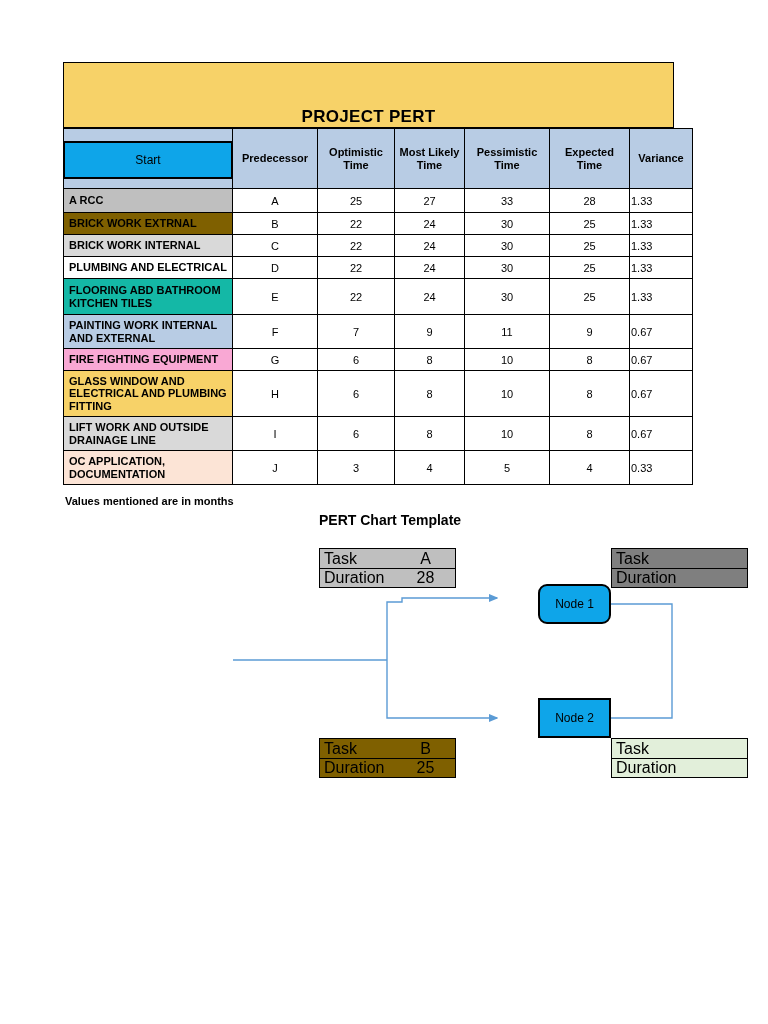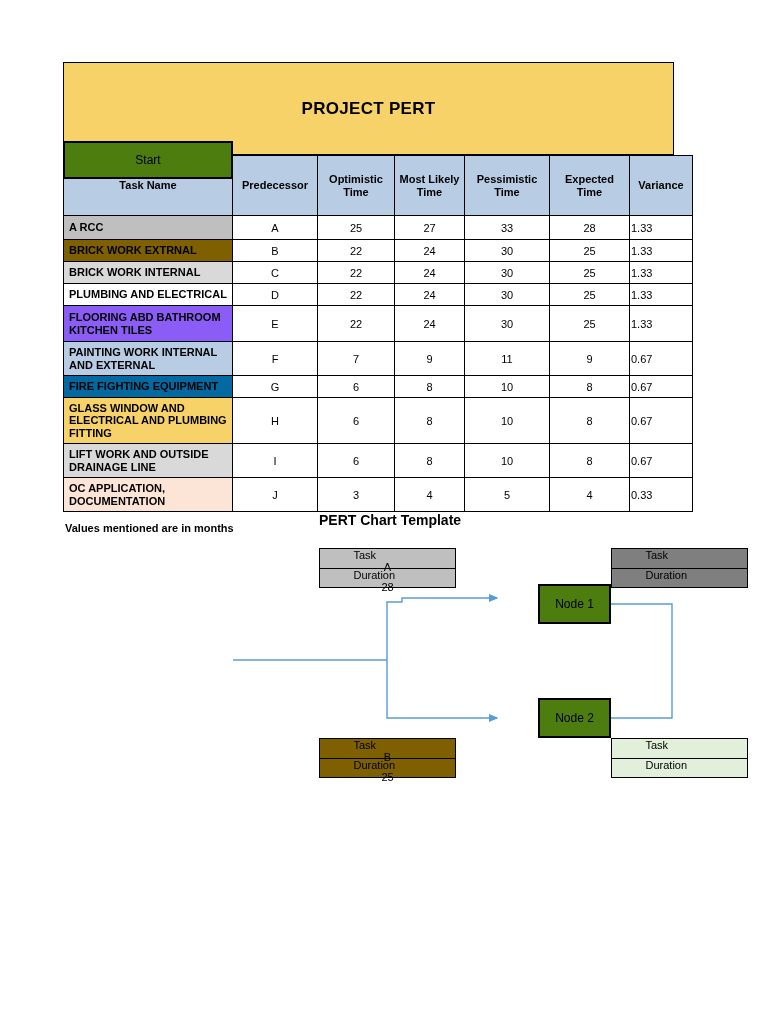--- a/index.html
+++ b/index.html
@@ -19,23 +19,23 @@
   
   .sheet {
     position: absolute;
     left: 63px;
     top: 62px;
     width: 611px;
   }
   .title-bar {
     background: #f7d268;
     border: 1px solid #000;
-    height: 93px;
+    height: 66px;
     display: flex;
-    align-items: center;
+    align-items: flex-end;
     justify-content: center;
     box-sizing: border-box;
   }
   .title-bar .title-text {
     font-size: 17px;
     font-weight: bold;
     letter-spacing: 0.3px;
   }
 
   
@@ -111,50 +111,49 @@
     font-size: 14px;
     font-weight: bold;
   }
   .svg-layer {
     position: absolute;
     left: 0; top: 0;
   }
   .node-box {
     position: absolute;
     border: 2px solid #000;
-    background: #4d7c0f;
+    background: #0ea5e9;
     display: flex;
     align-items: center;
     justify-content: center;
     font-size: 12px;
     box-sizing: border-box;
   }
   .start-box {
     left: 63px; top: 141px; width: 170px; height: 38px;
   }
   .node1-box {
-    left: 538px; top: 584px; width: 73px; height: 40px;
+    left: 538px; top: 584px; width: 73px; height: 40px; border-radius: 9px;
   }
   .node2-box {
     left: 538px; top: 698px; width: 73px; height: 40px;
   }
   
   .card {
     position: absolute;
     border: 1px solid #000;
     box-sizing: border-box;
     width: 137px;
   }
   .card .row {
     display: flex;
     height: 19px;
     align-items: center;
-    font-size: 11px;
-    box-sizing: border-box;
-    flex-direction: column;
+    font-size: 16px;
+    box-sizing: border-box;
   }
   .card .row + .row { border-top: 1px solid #000; }
   .card .lbl { width: 72px; padding-left: 4px; }
   .card .val { flex: 1; text-align: center; }
 </style>
 </head>
 <body>
 
 <div class="sheet">
 
@@ -205,39 +204,39 @@
         <tr style="height: 22px;">
           <td class="task" style="background: rgb(255, 255, 255); color: rgb(0, 0, 0);">PLUMBING AND ELECTRICAL</td>
           <td class="pred">D</td>
           <td class="num">22</td>
           <td class="num">24</td>
           <td class="num">30</td>
           <td class="num">25</td>
           <td class="var">1.33</td>
         </tr>
         <tr style="height: 36px;">
-          <td class="task" style="background: #8b5cf6; color: rgb(0, 0, 0);">FLOORING ABD BATHROOM KITCHEN TILES</td>
+          <td class="task" style="background: #14b8a6; color: rgb(0, 0, 0);">FLOORING ABD BATHROOM KITCHEN TILES</td>
           <td class="pred">E</td>
           <td class="num">22</td>
           <td class="num">24</td>
           <td class="num">30</td>
           <td class="num">25</td>
           <td class="var">1.33</td>
         </tr>
         <tr style="height: 34px;">
           <td class="task" style="background: rgb(184, 204, 228); color: rgb(0, 0, 0);">PAINTING WORK INTERNAL AND EXTERNAL</td>
           <td class="pred">F</td>
           <td class="num">7</td>
           <td class="num">9</td>
           <td class="num">11</td>
           <td class="num">9</td>
           <td class="var">0.67</td>
         </tr>
         <tr style="height: 22px;">
-          <td class="task" style="background: #0369a1; color: rgb(0, 0, 0);">FIRE FIGHTING EQUIPMENT</td>
+          <td class="task" style="background: #f9a8d4; color: rgb(0, 0, 0);">FIRE FIGHTING EQUIPMENT</td>
           <td class="pred">G</td>
           <td class="num">6</td>
           <td class="num">8</td>
           <td class="num">10</td>
           <td class="num">8</td>
           <td class="var">0.67</td>
         </tr>
         <tr style="height: 46px;">
           <td class="task" style="background: rgb(247, 210, 104); color: rgb(0, 0, 0); margin-top: 7px;">GLASS WINDOW AND ELECTRICAL AND PLUMBING FITTING</td>
           <td class="pred">H</td>

